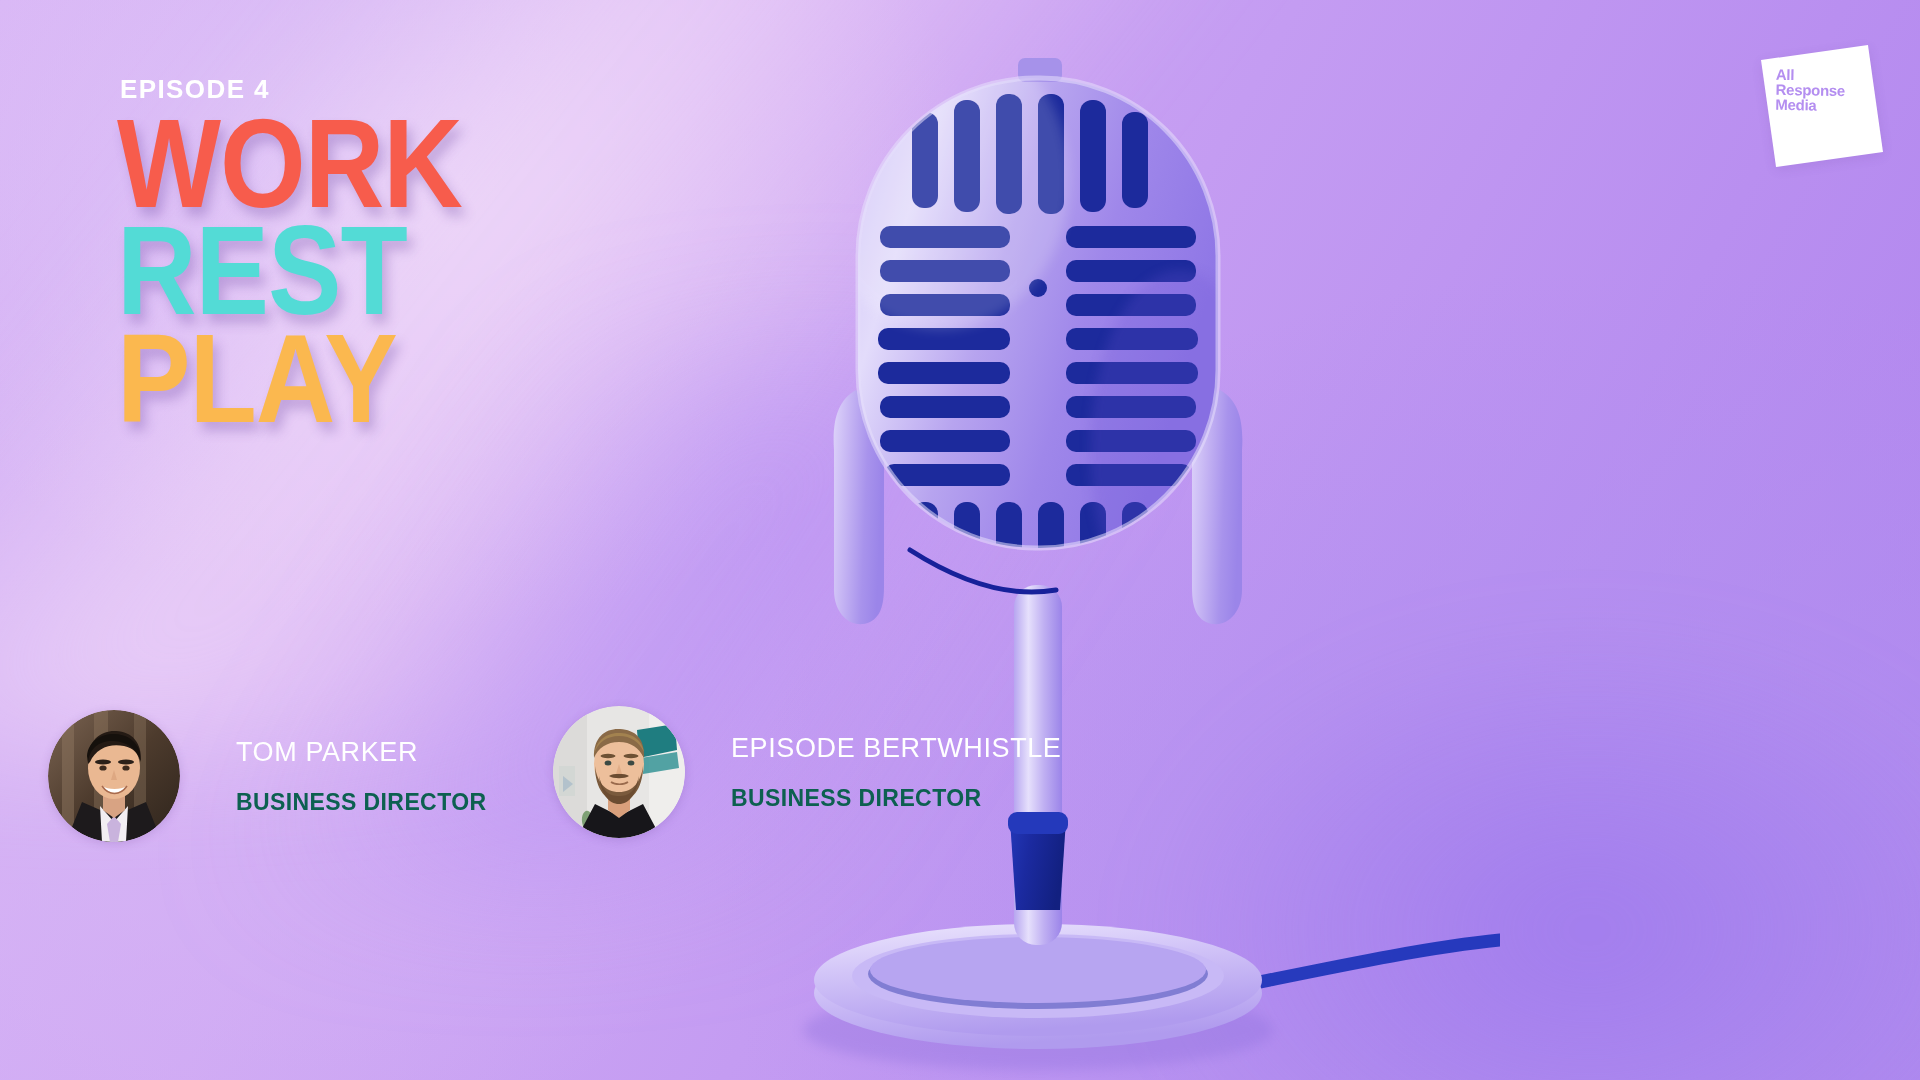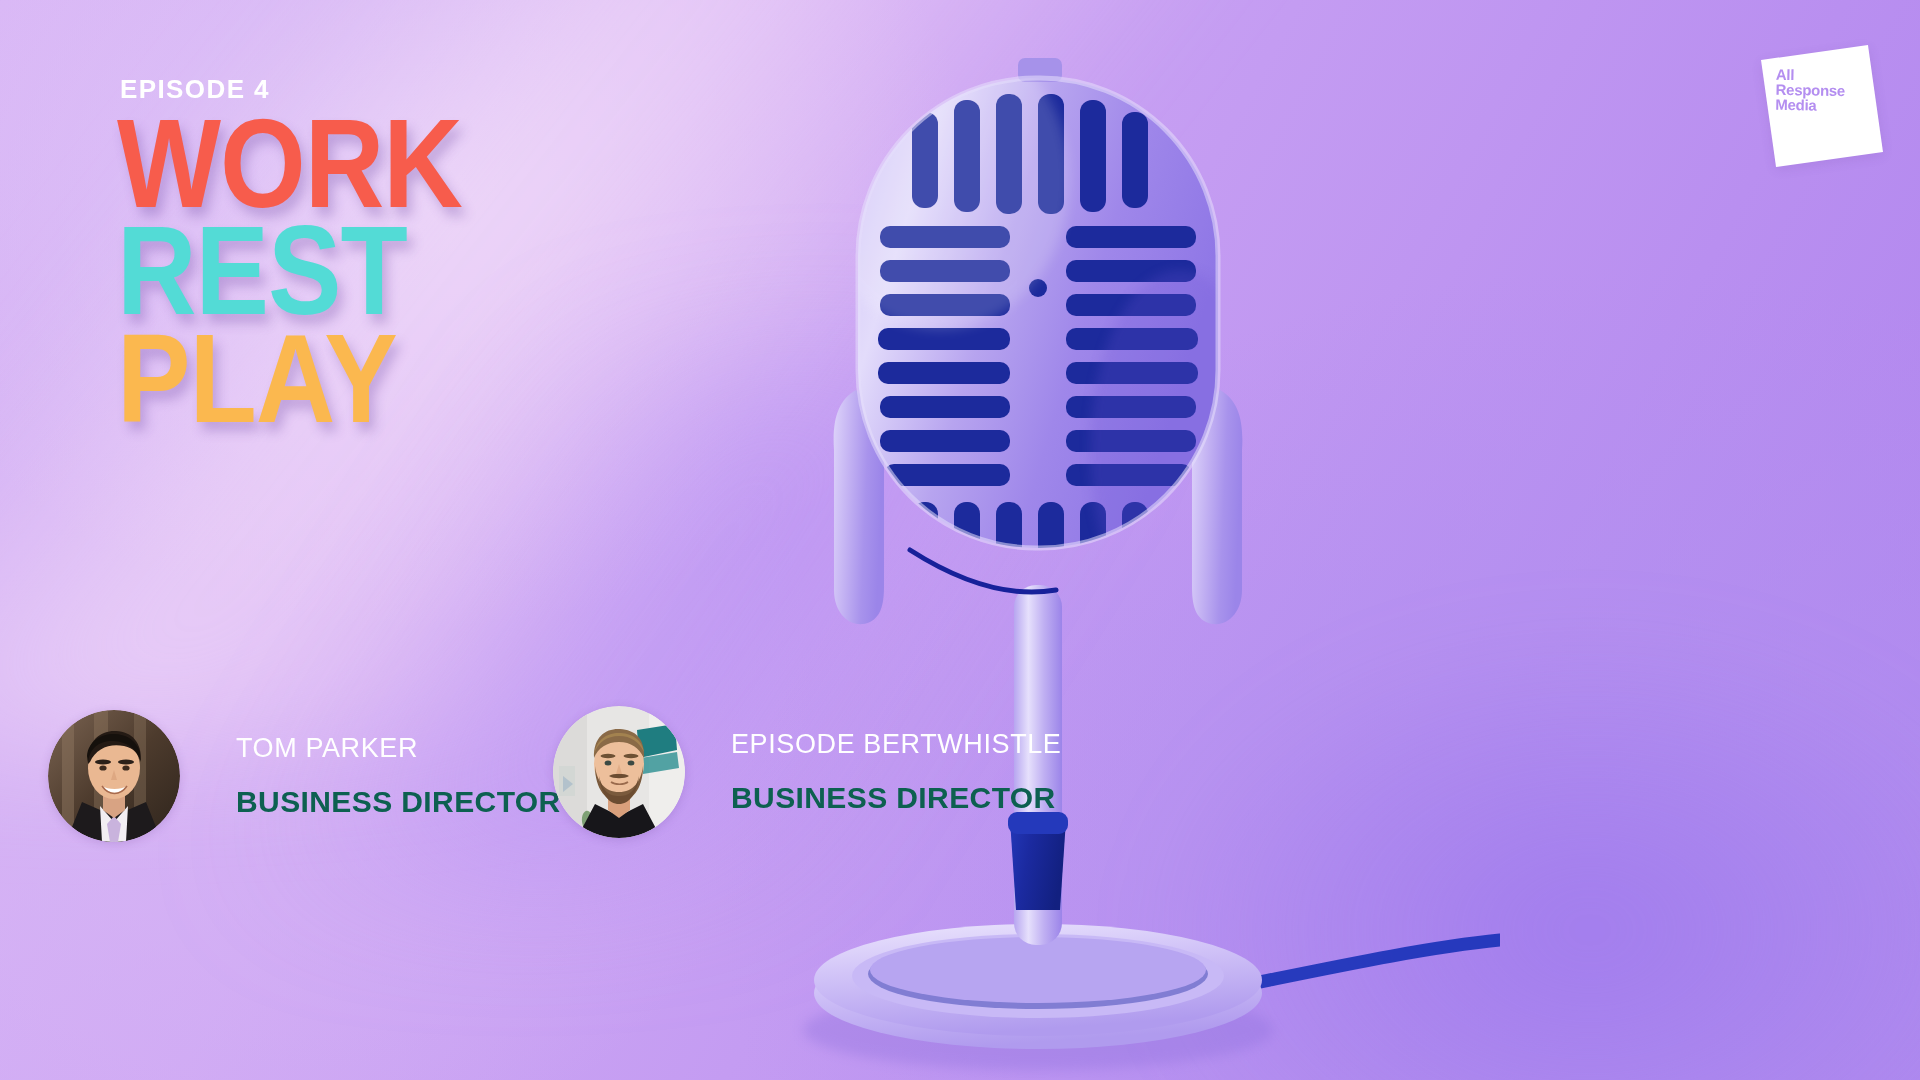--- a/index.html
+++ b/index.html
@@ -103,21 +103,21 @@
   #speaker-1 .sp-text { margin-left:46px; }
   .sp-name {
     color:#ffffff;
     font-size:27px;
     font-weight:normal;
     letter-spacing:0.6px;
     white-space:nowrap;
   }
   .sp-role {
     color:#0d6050;
-    font-size:30px;
+    font-size:23px;
     font-weight:bold;
     letter-spacing:0.4px;
     white-space:nowrap;
     margin-top:21px;
   }
 
   
   .logo {
     position:absolute; right:44px; top:52px;
     width:108px; height:108px;

